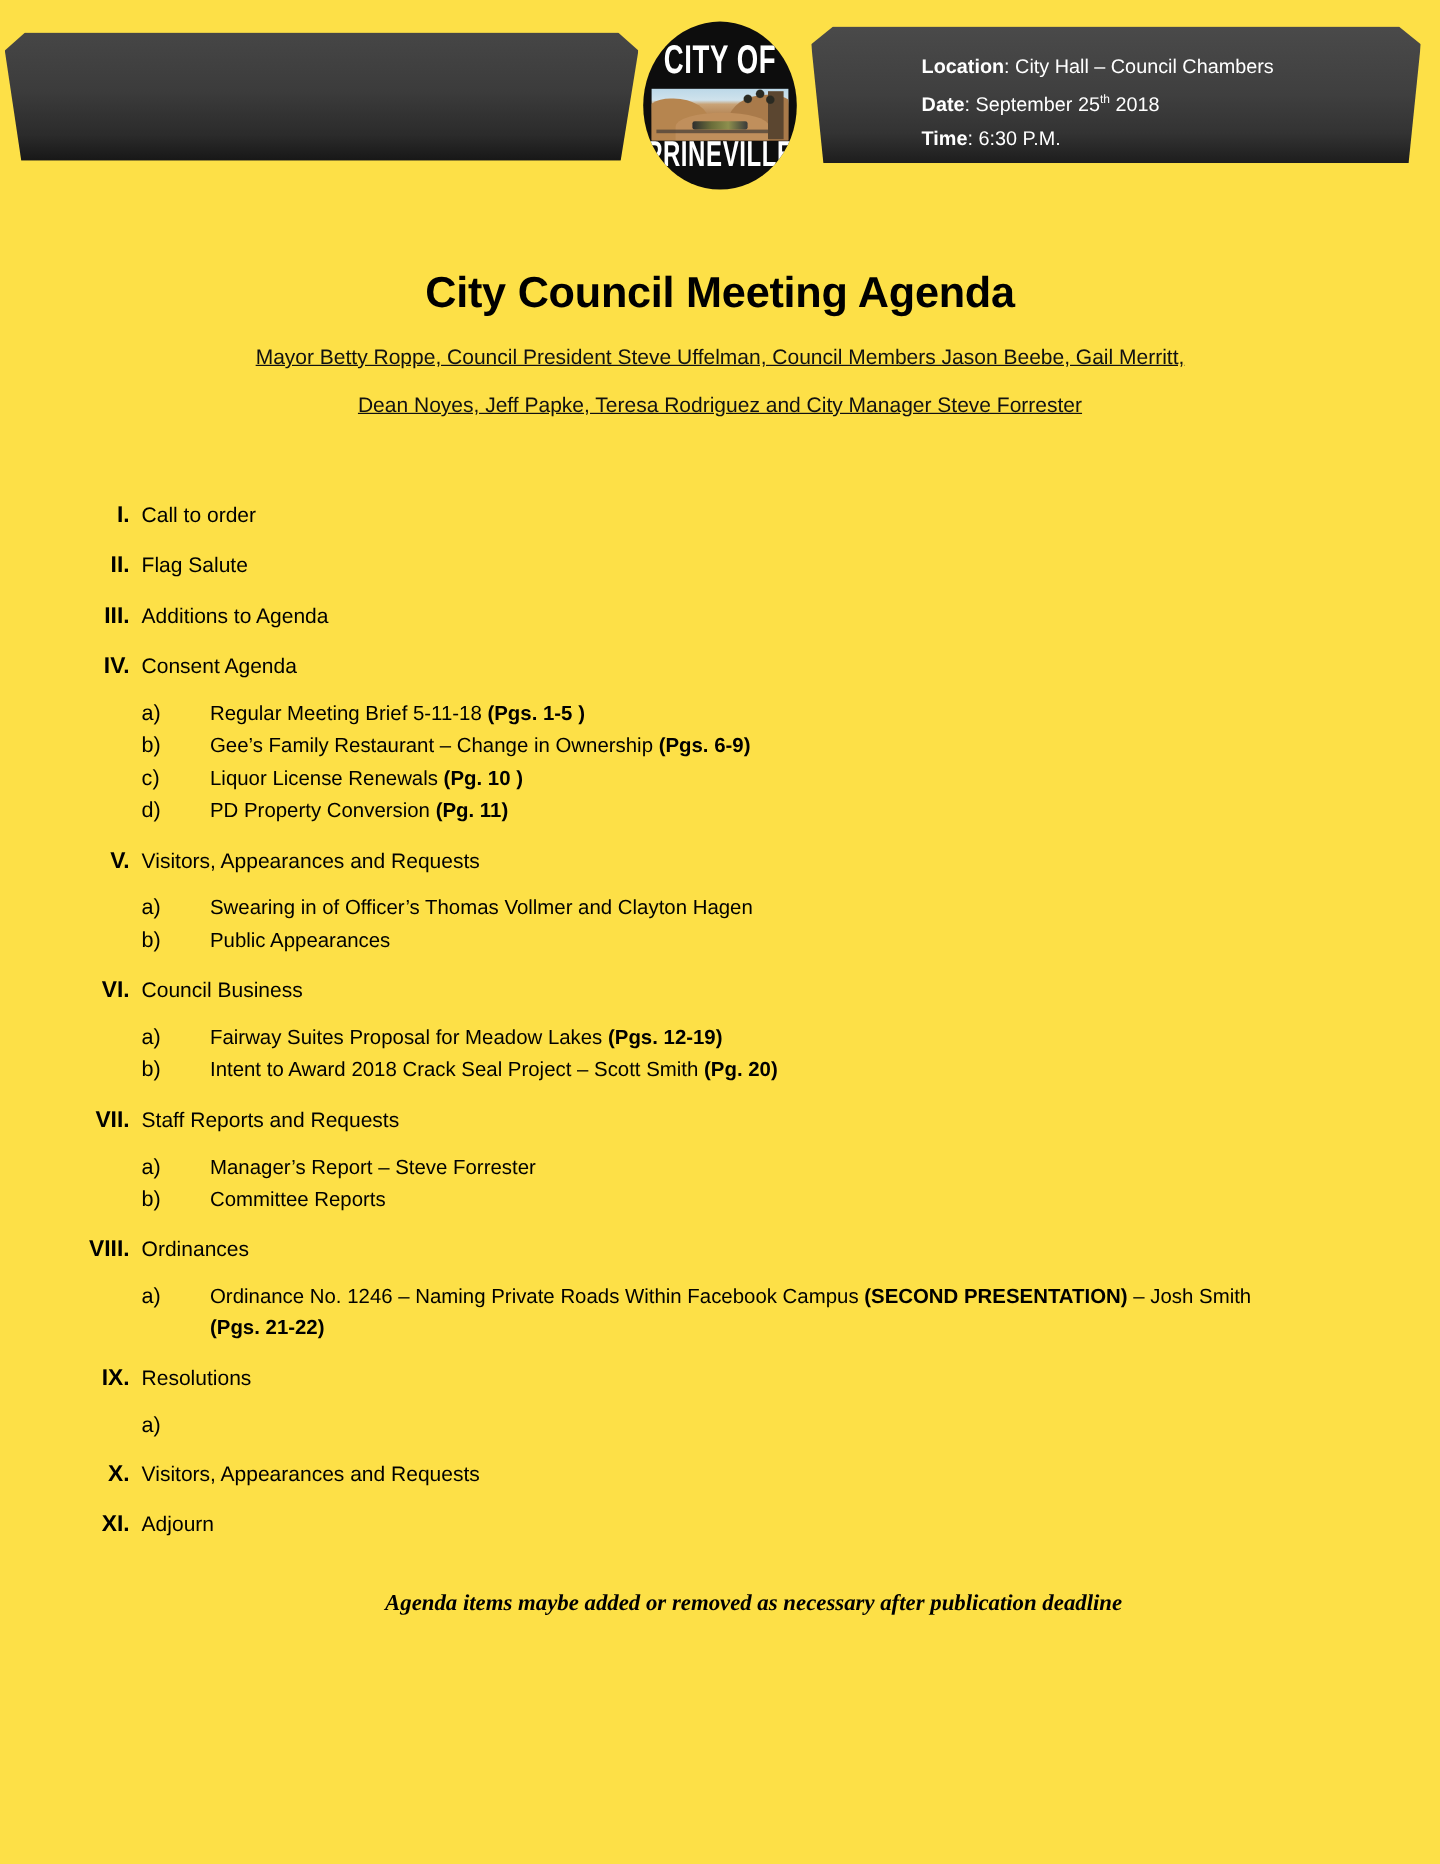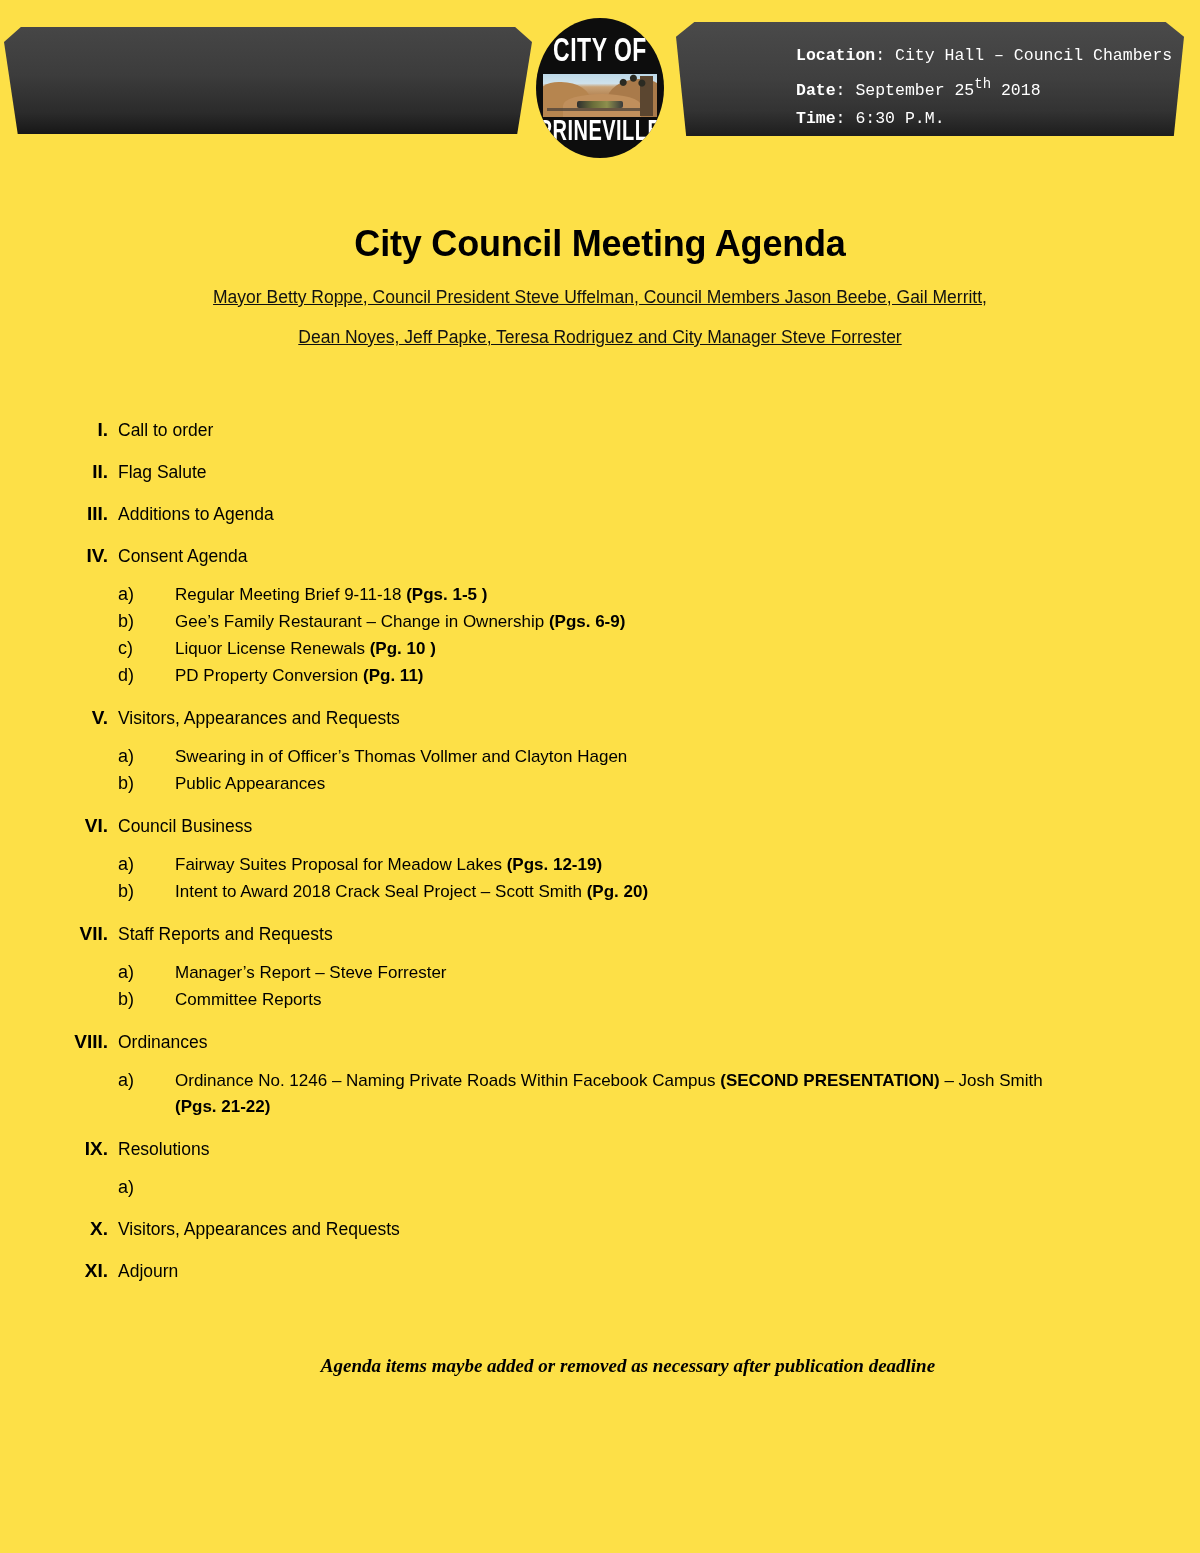--- a/index.html
+++ b/index.html
@@ -143,25 +143,24 @@
     background: linear-gradient(180deg, #4a4a4a 0%, #3f3f3f 50%, #333333 78%, #1d1d1d 100%);
     -webkit-clip-path: polygon(3.6% 0%, 96.4% 0%, 100% 13%, 98.0% 100%, 2.0% 100%, 0% 13%);
     clip-path: polygon(3.6% 0%, 96.4% 0%, 100% 13%, 98.0% 100%, 2.0% 100%, 0% 13%);
     padding: 20px 0 0 92px;
   }
   .banner-line {
     color: #ffffff;
     font-size: 16.5px;
     line-height: 28px;
     white-space: nowrap;
-    font-family: Liberation Mono, monospace;
-    margin-left: 28px;
+    font-family: Liberation Sans, sans-serif;
   }
   .banner-line .lbl { font-weight: bold; }
-  .banner-line sup { font-size: 14px; vertical-align: super; }
+  .banner-line sup { font-size: 10px; vertical-align: super; }
 
   
   .doc-title {
     text-align: center;
     font-size: 36px;
     font-weight: bold;
     margin-top: 48px;
     letter-spacing: -0.2px;
   }
   .roster {
@@ -217,21 +216,21 @@
   }
   .sub-text b { font-weight: bold; }
 
   
   .footnote {
     text-align: center;
     font-family: "Liberation Serif", serif;
     font-style: italic;
     font-weight: bold;
     font-size: 19px;
-    margin-top: 73px;
+    margin-top: 44px;
     padding-left: 56px;
   }
   .page-num {
     font-size: 19px;
     margin-top: 68px;
     padding-left: 124px;
   }
   .page-num b { font-weight: bold; }
 </style>
 </head>
@@ -291,21 +290,21 @@
         <div class="sec-num">III.</div>
         <div class="sec-label">Additions to Agenda</div>
       </div>
       <div class="section-row">
         <div class="sec-num">IV.</div>
         <div class="sec-label">Consent Agenda</div>
       </div>
       <div class="subitems">
         <div class="sub-row">
           <div class="sub-letter">a)</div>
-          <div class="sub-text"><span>Regular Meeting Brief 9-11-18 </span><b>(Pgs. 1-5 )</b></div>
+          <div class="sub-text"><span>Regular Meeting Brief 5-11-18 </span><b>(Pgs. 1-5 )</b></div>
         </div>
         <div class="sub-row">
           <div class="sub-letter">b)</div>
           <div class="sub-text"><span>Gee’s Family Restaurant – Change in Ownership </span><b>(Pgs. 6-9)</b></div>
         </div>
         <div class="sub-row">
           <div class="sub-letter">c)</div>
           <div class="sub-text"><span>Liquor License Renewals </span><b>(Pg. 10 )</b></div>
         </div>
         <div class="sub-row">

